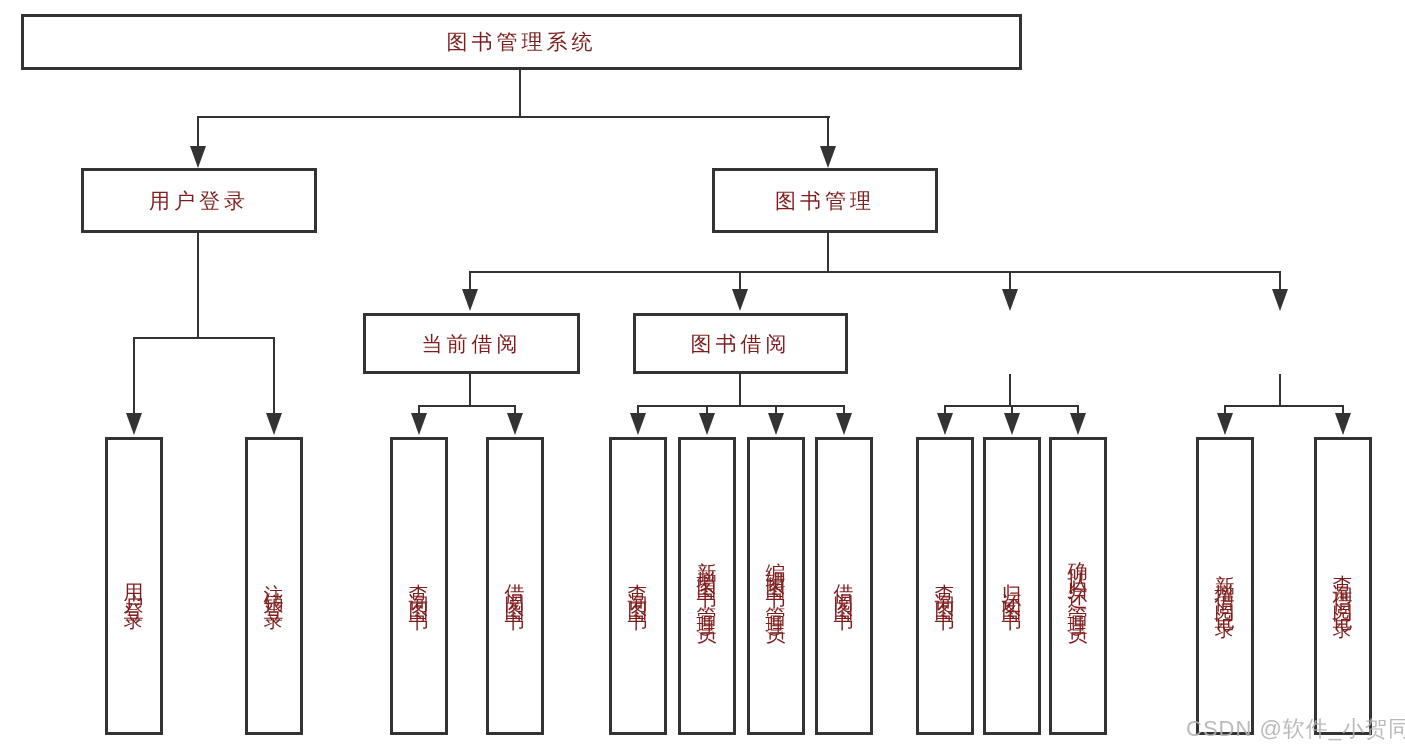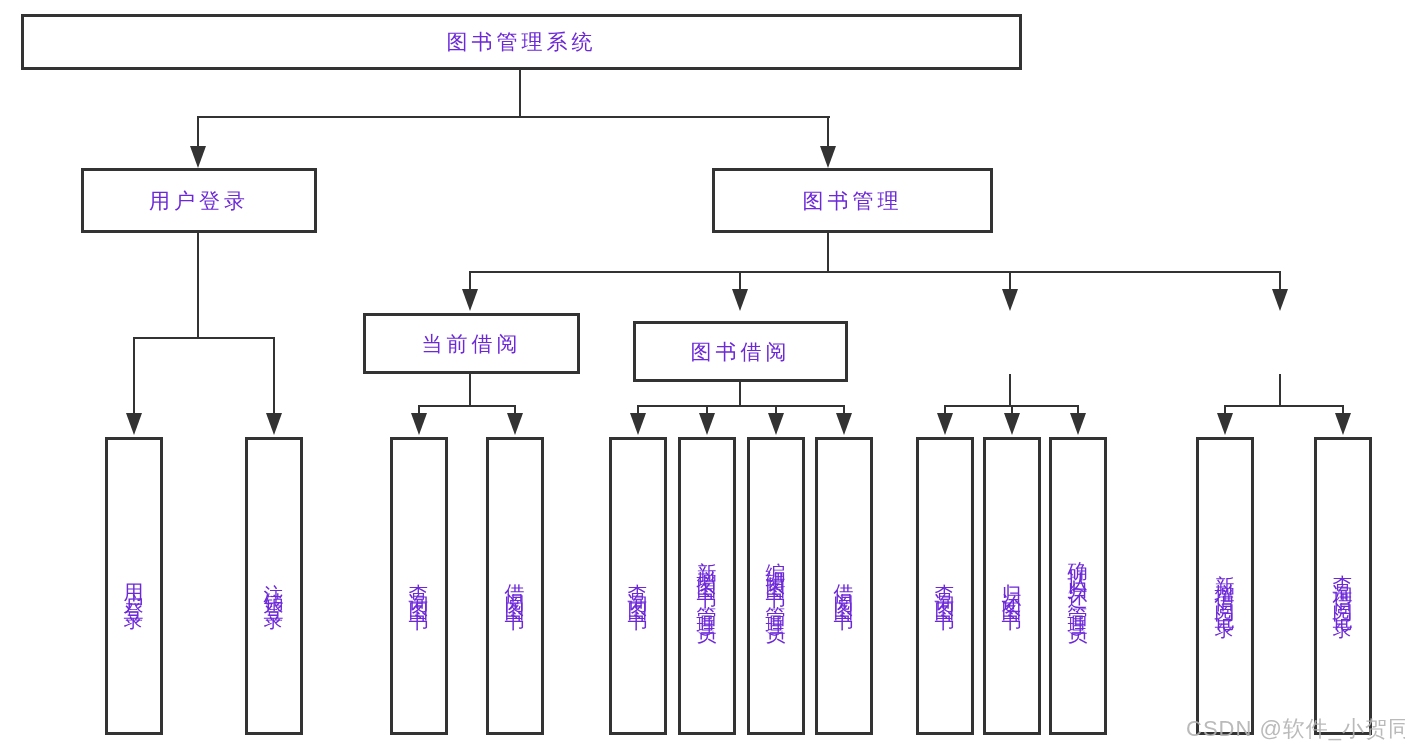--- a/index.html
+++ b/index.html
@@ -12,21 +12,21 @@
     overflow: hidden;
   }
   .box {
     position: absolute;
     background: #ffffff;
     border: 3px solid #333333;
     box-sizing: border-box;
     display: flex;
     align-items: center;
     justify-content: center;
-    color: #6d28d9;
+    color: #7f1d1d;
     font-size: 21px;
     letter-spacing: 4px;
     text-align: center;
     z-index: 2;
   }
   .box.v {
     writing-mode: vertical-rl;
     font-size: 20px;
     letter-spacing: 9px;
     line-height: 1;
@@ -111,24 +111,24 @@
   <div class="vl" style="left:1279px; top:374px; height:33px;"></div>
   <div class="hl" style="left:1224px; top:405px; width:120px;"></div>
   <div class="vl" style="left:1224px; top:405px; height:10px;"></div>
   <div class="arr" style="left:1217px; top:413px;"></div>
   <div class="vl" style="left:1342px; top:405px; height:10px;"></div>
   <div class="arr" style="left:1335px; top:413px;"></div>
 
   <div class="box" style="left:21px; top:14px; width:1001px; height:56px;">图书管理系统</div>
 
   <div class="box" style="left:81px; top:168px; width:236px; height:65px;">用户登录</div>
-  <div class="box" style="left:712px; top:168px; width:281px; height:65px;">图书管理</div>
+  <div class="box" style="left:712px; top:168px; width:226px; height:65px;">图书管理</div>
 
   <div class="box" style="left:363px; top:313px; width:217px; height:61px;">当前借阅</div>
-  <div class="box" style="left:633px; top:313px; width:215px; height:61px;margin-top:8px;">图书借阅</div>
+  <div class="box" style="left:633px; top:313px; width:215px; height:61px;">图书借阅</div>
 
   <div class="box v" style="left:105px; top:437px; width:58px; height:298px;">用户登录</div>
   <div class="box v" style="left:245px; top:437px; width:58px; height:298px;">注销登录</div>
 
   <div class="box v" style="left:390px; top:437px; width:58px; height:298px;">查询图书</div>
   <div class="box v" style="left:486px; top:437px; width:58px; height:298px;">借阅图书</div>
 
   <div class="box v" style="left:609px; top:437px; width:58px; height:298px;">查询图书</div>
   <div class="box v" style="left:678px; top:437px; width:58px; height:298px;">新增图书（管理员）</div>
   <div class="box v" style="left:747px; top:437px; width:58px; height:298px;">编辑图书（管理员）</div>

